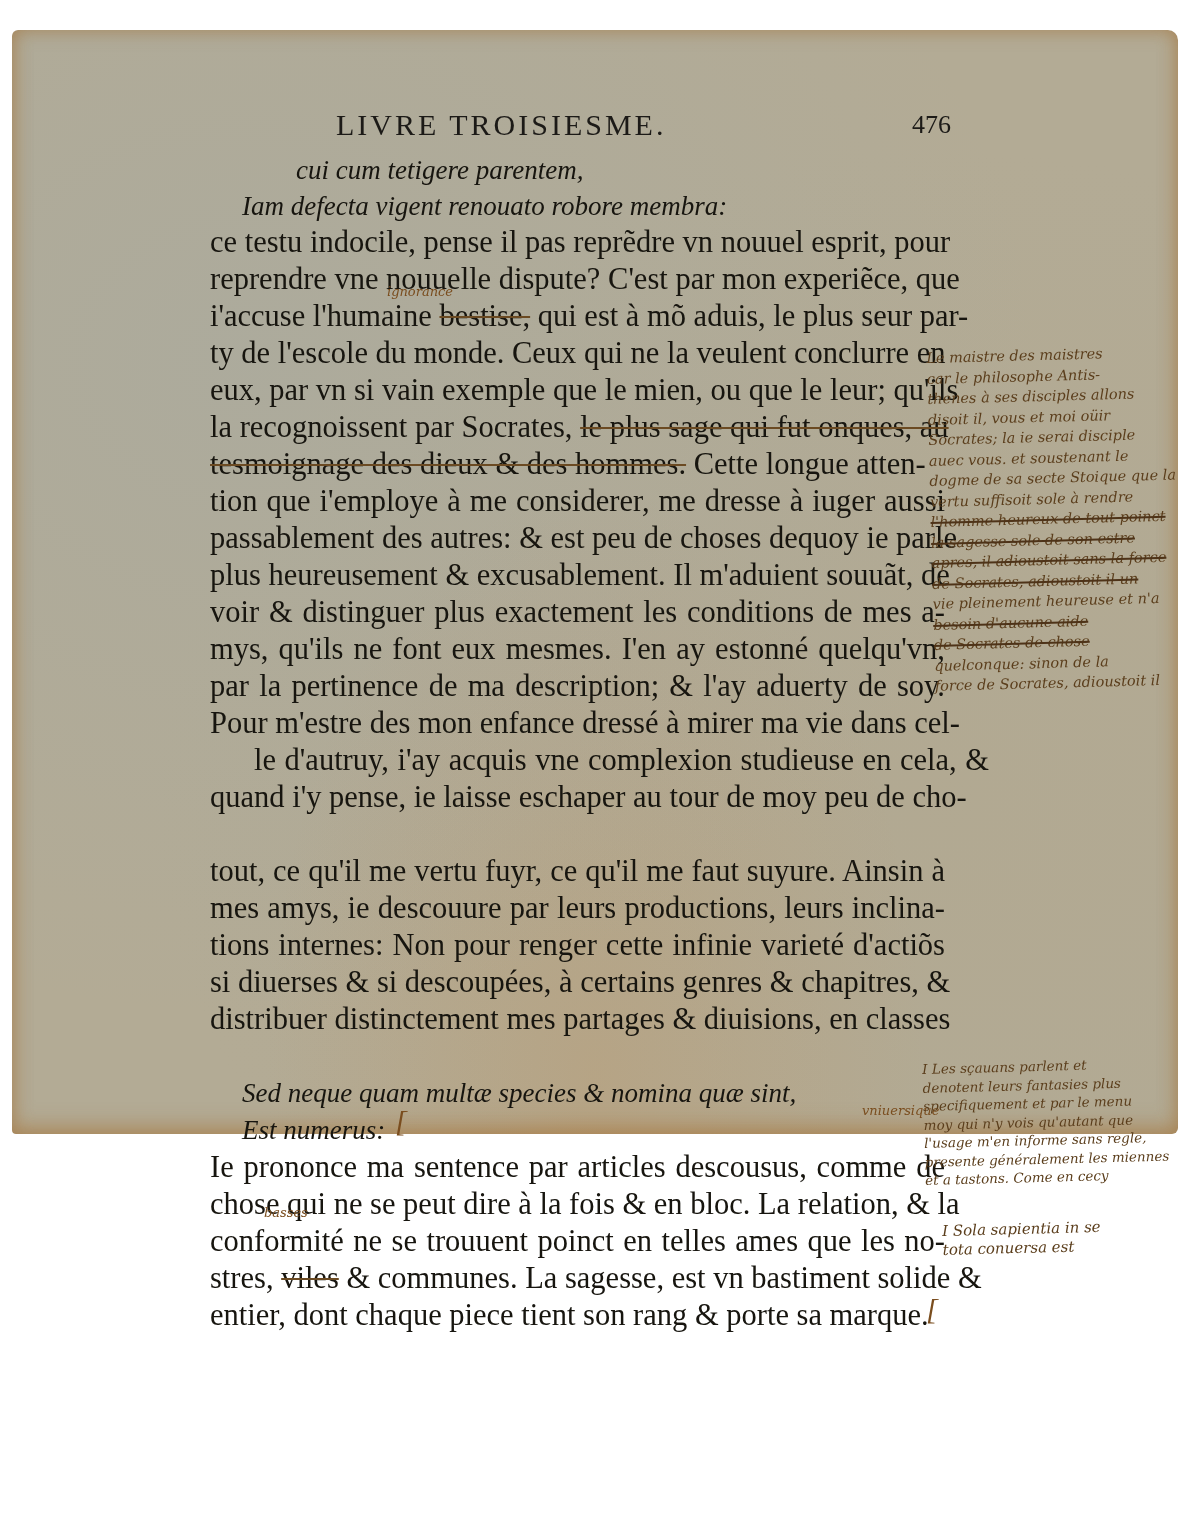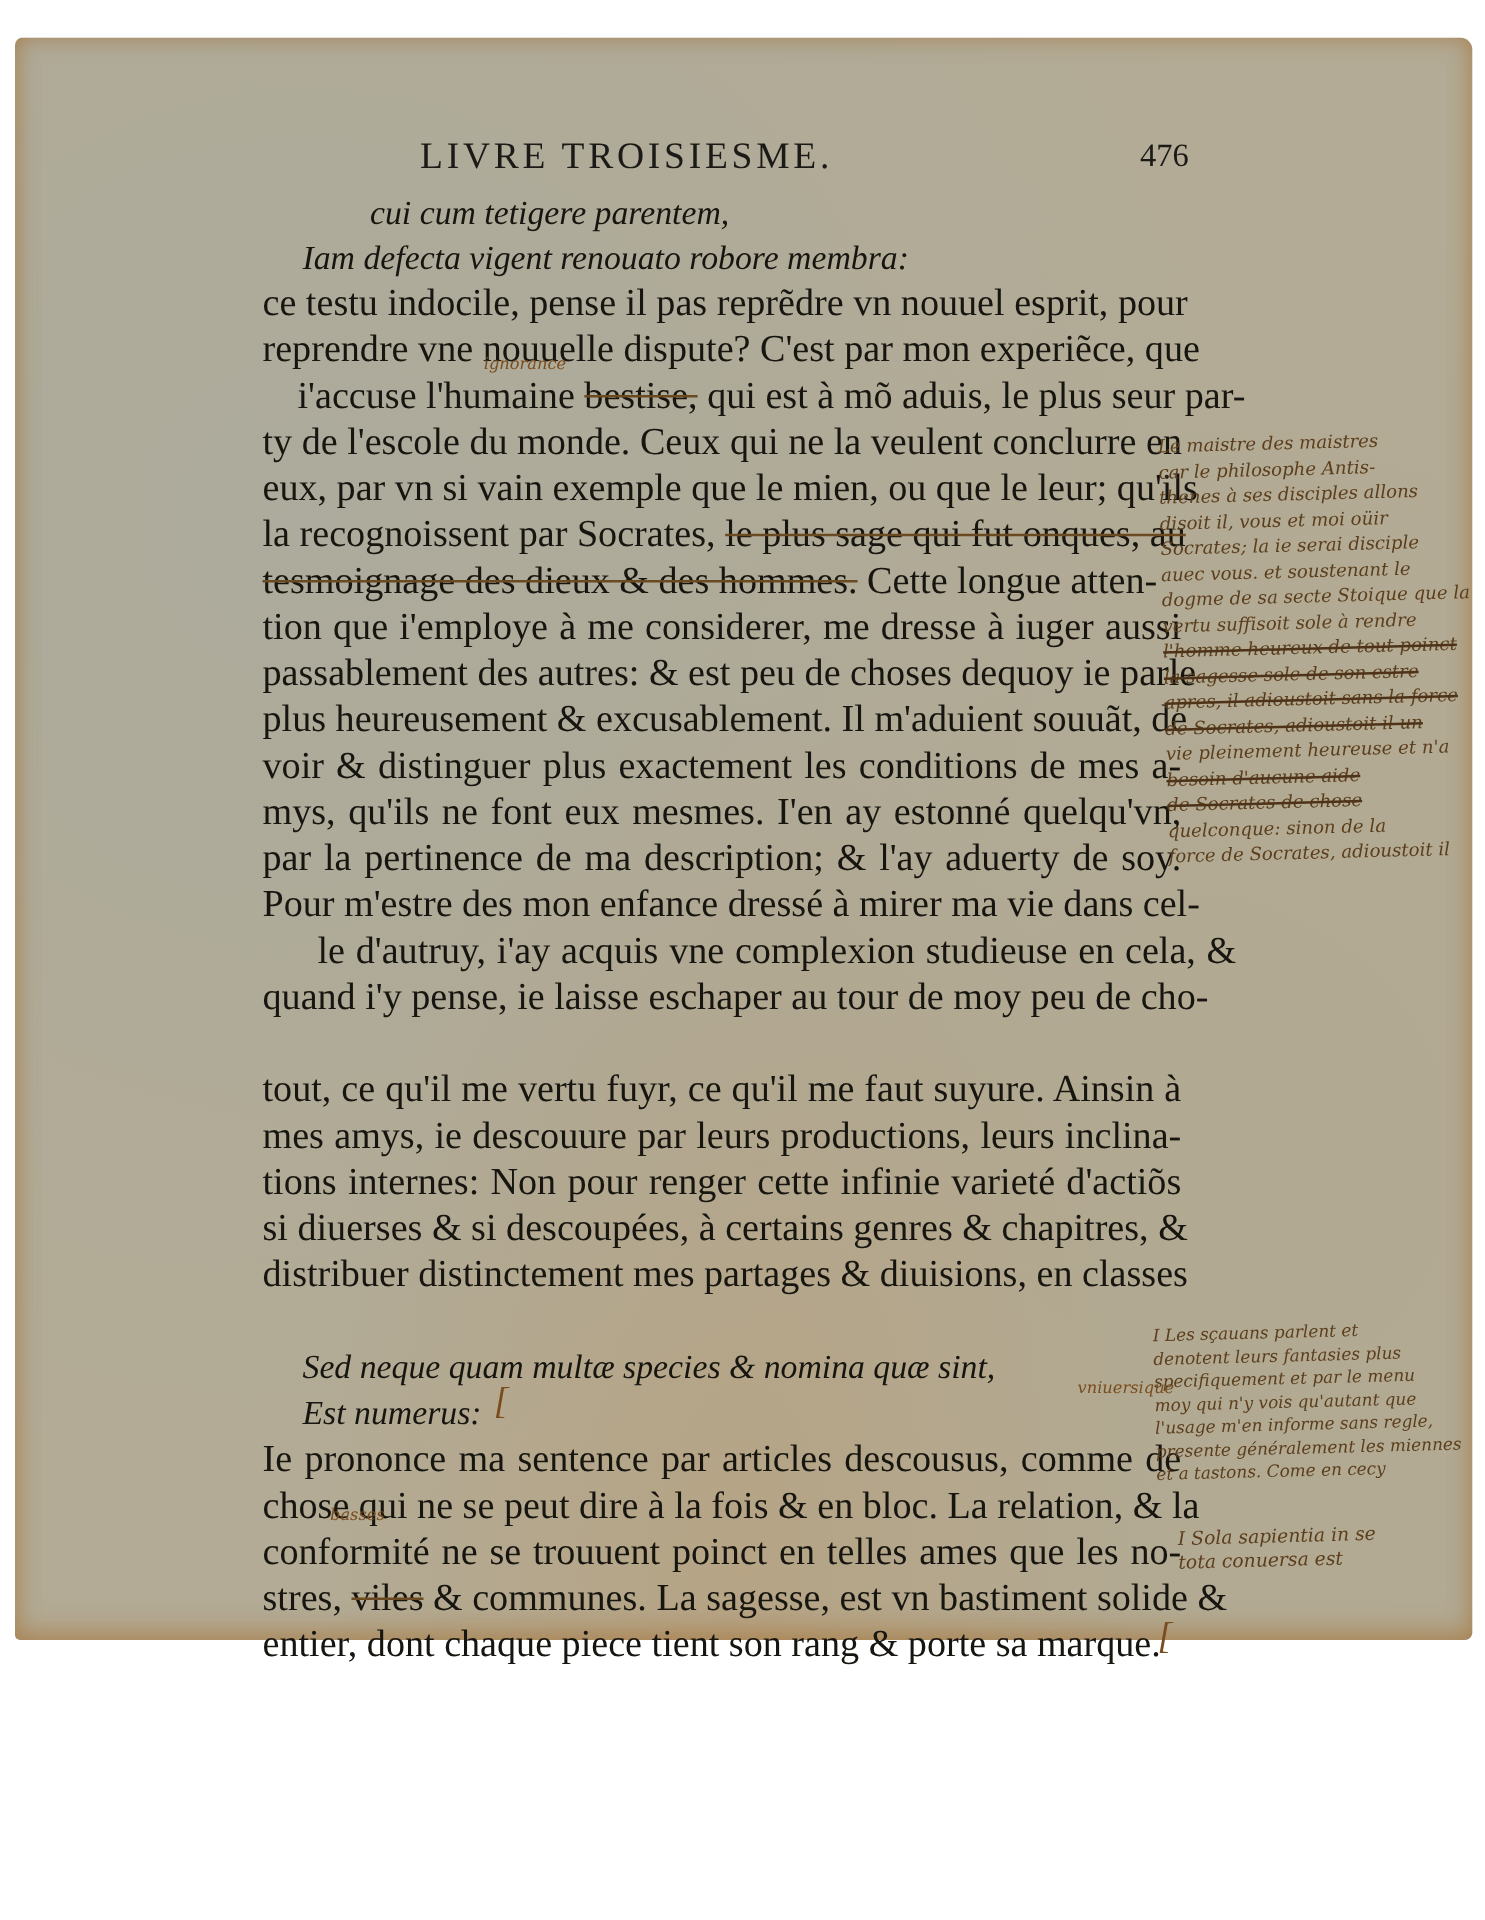--- a/index.html
+++ b/index.html
@@ -1,21 +1,21 @@
 <!DOCTYPE html>
 <html><head>
 <meta charset="utf-8">
 <style>
   html, body { margin: 0; padding: 0; }
   body {
     width: 1188px; height: 1536px; background: #ffffff; position: relative; overflow: hidden;
     font-family: "Liberation Serif", "DejaVu Serif", serif;
   }
   .page {
-    position: absolute; left: 12px; top: 30px; width: 1166px; height: 1282px;
+    position: absolute; left: 12px; top: 30px; width: 1166px; height: 1104px;
     background: #b3ab95;
     background-image:
       radial-gradient(ellipse at 20% 30%, rgba(160,170,170,0.35), transparent 60%),
       radial-gradient(ellipse at 80% 70%, rgba(175,165,140,0.35), transparent 60%),
       radial-gradient(ellipse at 50% 95%, rgba(190,150,100,0.35), transparent 40%);
     border-radius: 6px 10px 6px 4px;
     box-shadow: inset 0 0 18px rgba(160,110,50,0.55), inset 0 -10px 20px rgba(170,120,60,0.35);
   }
   .header { position: absolute; top: 78px; left: 0; width: 100%; height: 40px; }
   .running-title {
@@ -53,21 +53,21 @@
   <div class="header">
     <span class="running-title">LIVRE TROISIESME.</span>
     <span class="page-number">476</span>
   </div>
 
   <div class="line verse" style="top:122px; left:284px;">cui cum tetigere parentem,</div>
   <div class="line verse" style="top:158px; left:230px;">Iam defecta vigent renouato robore membra:</div>
 
   <div class="line justify" style="top:194px;">ce testu indocile, pense il pas reprẽdre vn nouuel esprit, pour</div>
   <div class="line justify" style="top:231px;">reprendre vne nouuelle dispute? C'est par mon experiẽce, que</div>
-  <div class="line" style="top:268px; width:735px;margin-left:28px;">
+  <div class="line" style="top:268px; width:735px;">
     <span>i'accuse l'humaine</span>
     <span class="strike">bestise,</span>
     <span>qui est à mõ aduis, le plus seur par-</span>
   </div>
   <span class="ins" style="top:254px; left:375px;">ignorance</span>
   <div class="line justify" style="top:305px;">ty de l'escole du monde. Ceux qui ne la veulent conclurre en</div>
   <div class="line justify" style="top:342px;">eux, par vn si vain exemple que le mien, ou que le leur; qu'ils</div>
   <div class="line" style="top:379px;">
     <span>la recognoissent par Socrates,</span>
     <span class="strike">le plus sage qui fut onques, au</span>

